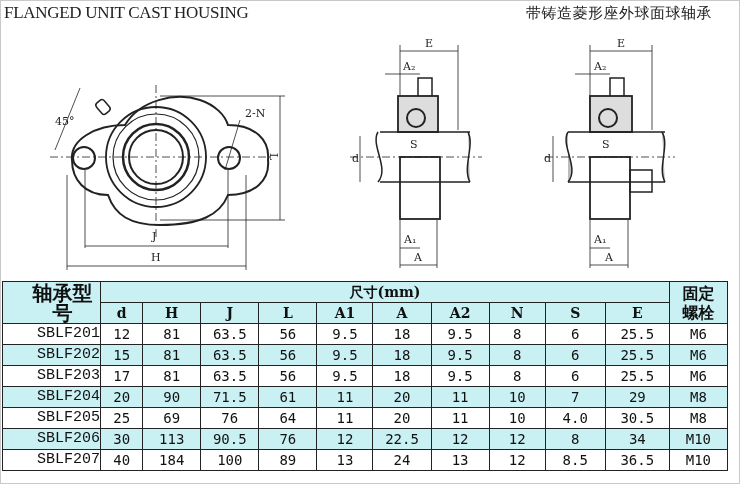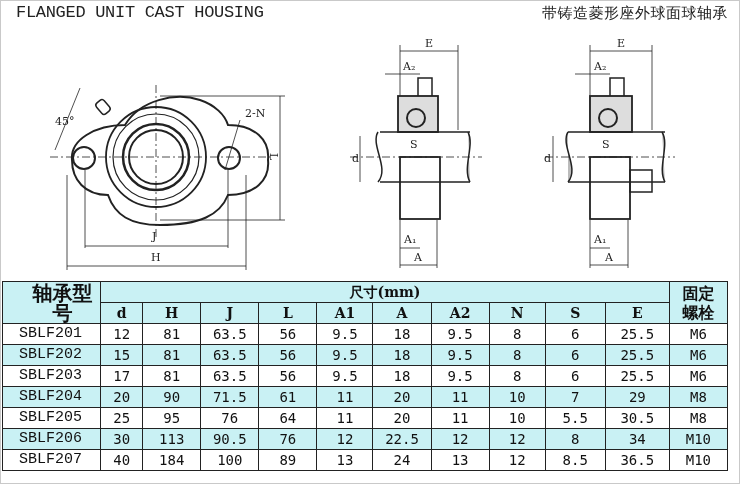--- a/index.html
+++ b/index.html
@@ -1,29 +1,29 @@
 <!DOCTYPE html>
 <html><head>
 <meta charset="utf-8">
 <style>
   html, body { margin:0; padding:0; }
   body { width:740px; height:484px; background:#ffffff; position:relative; overflow:hidden;
          font-family:"DejaVu Serif", serif; color:#111; }
   .frame { position:absolute; left:0; top:0; width:738px; height:482px; border:1px solid #c9c9c9; }
-  .title-en { position:absolute; left:16px; top:3px; font-family:Liberation Mono, monospace; font-size:17px; color:#222; letter-spacing:-0.3px; }
-  .title-cn { position:absolute; right:12px; top:4px; font-family:"DejaVu Sans", sans-serif; font-size:15px; color:#222; letter-spacing:0.5px; }
+  .title-en { position:absolute; left:4px; top:3px; font-family:Liberation Serif, serif; font-size:17px; color:#222; letter-spacing:-0.3px; }
+  .title-cn { position:absolute; right:28px; top:4px; font-family:"DejaVu Sans", sans-serif; font-size:15px; color:#222; letter-spacing:0.5px; }
   .drawing { position:absolute; left:0; top:24px; width:740px; height:250px; }
   table.spec { position:absolute; left:2px; top:281px; border-collapse:collapse; width:726px;
                font-family:"DejaVu Sans Mono", monospace; font-size:14px; }
   table.spec td, table.spec th { border:1px solid #222; padding:0; text-align:center; height:20px; line-height:20px; }
   table.spec th { background:#c9f1f4; font-family:"DejaVu Serif", serif; font-weight:bold; font-size:14px; }
   table.spec th.model-h { font-family:"DejaVu Sans", sans-serif; font-size:20px; text-align:center; padding-left:22px; vertical-align:bottom; }
   table.spec th.bolt-h { font-family:"DejaVu Sans", sans-serif; font-size:16px; line-height:19px; }
   table.spec th.group-h { font-size:14px;margin-top:28px; }
-  table.spec td.model { text-align:left; padding-left:16px; font-family:"Liberation Mono", monospace; font-size:15px; }
+  table.spec td.model { text-align:right; padding-left:16px; font-family:"Liberation Mono", monospace; font-size:15px; }
   tr.alt td { background:#c9f1f4; }
   tr.norm td { background:#ffffff; }
 </style>
 </head>
 <body>
 
 <div class="frame"></div>
 <div class="title-en">FLANGED UNIT CAST HOUSING</div>
 <div class="title-cn">带铸造菱形座外球面球轴承</div>
 
@@ -199,28 +199,28 @@
     <td>20</td>
     <td>11</td>
     <td>10</td>
     <td>7</td>
     <td>29</td>
     <td>M8</td>
   </tr>
       <tr class="norm">
     <td class="model">SBLF205</td>
     <td>25</td>
-    <td>95</td>
+    <td>69</td>
     <td>76</td>
     <td>64</td>
     <td>11</td>
     <td>20</td>
     <td>11</td>
     <td>10</td>
-    <td>5.5</td>
+    <td>4.0</td>
     <td>30.5</td>
     <td>M8</td>
   </tr>
       <tr class="alt">
     <td class="model">SBLF206</td>
     <td>30</td>
     <td>113</td>
     <td>90.5</td>
     <td>76</td>
     <td>12</td>

